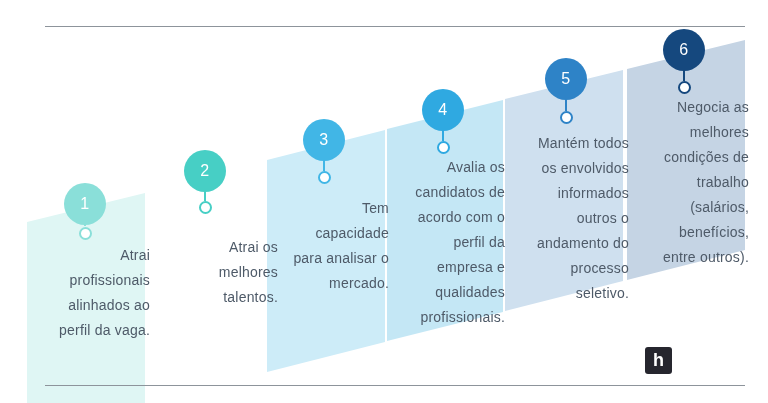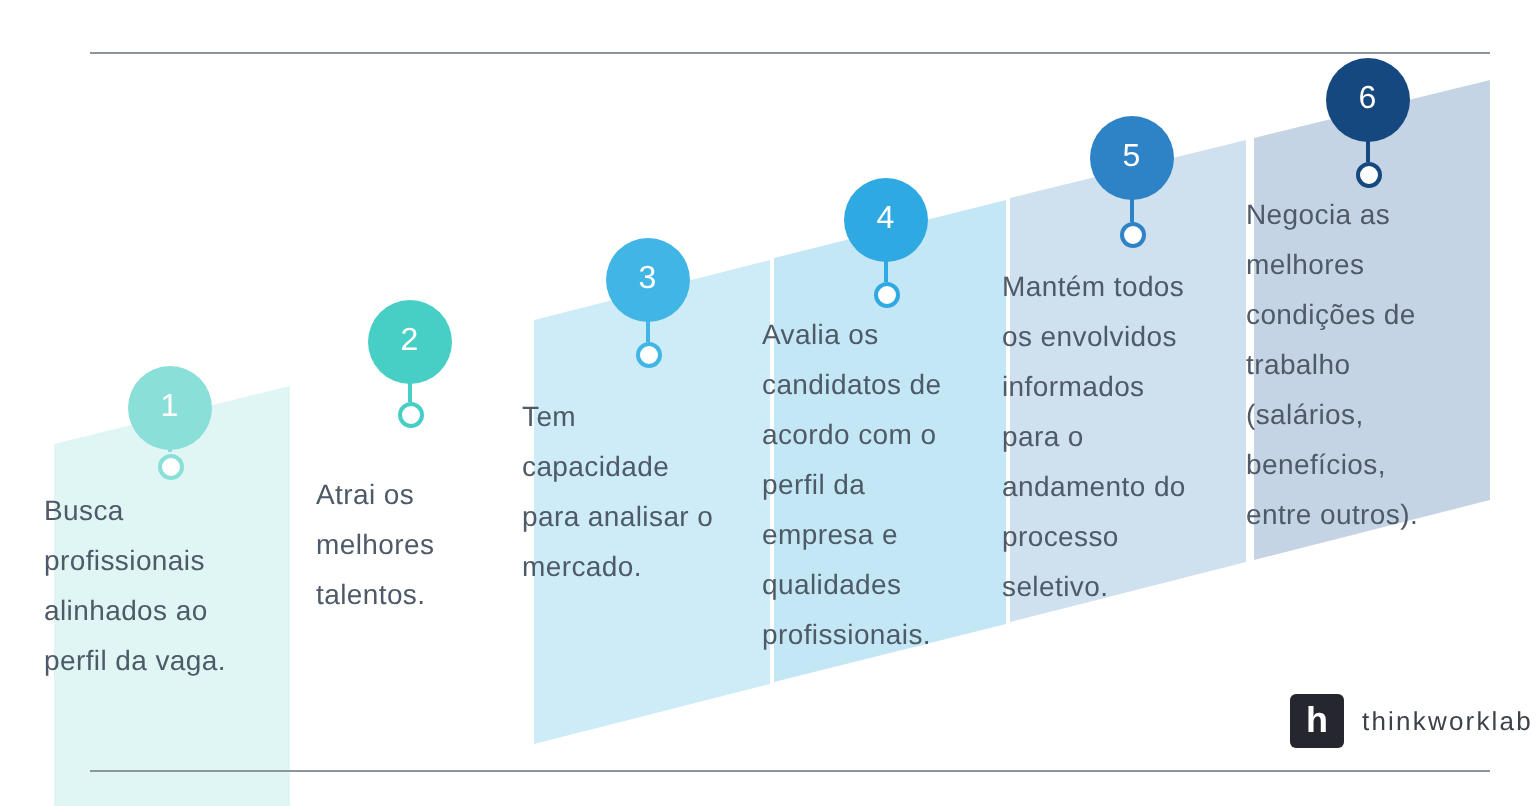--- a/index.html
+++ b/index.html
@@ -31,21 +31,21 @@
     background:var(--c,#45cfc4);color:#ffffff;z-index:3;
     display:flex;align-items:center;justify-content:center;
     font-size:16px;font-weight:500;letter-spacing:.5px;
   }
   .stem{position:absolute;width:2px;background:var(--c,#45cfc4);z-index:2;}
   .ring{
     position:absolute;width:9px;height:9px;border-radius:50%;
     border:2px solid var(--c,#45cfc4);background:#ffffff;z-index:3;
   }
   .step-text{
-    position:absolute;z-index:4;text-align:left;white-space:pre-line;
+    position:absolute;z-index:4;text-align:right;white-space:pre-line;
     color:#4e5a68;font-size:14px;line-height:25px;letter-spacing:.2px;
     font-weight:500;
   }
 
   
   .s1 .circle{left:64px;top:183px;}  .s1 .stem{left:84px;top:204px;height:22px;}  .s1 .ring{left:79px;top:227px;}  .s1 .step-text{left:22px;top:243px;width:128px;}
   .s2 .circle{left:184px;top:150px;} .s2 .stem{left:204px;top:171px;height:30px;} .s2 .ring{left:199px;top:201px;} .s2 .step-text{left:145px;top:235px;width:120px;margin-left:13px;}
   .s3 .circle{left:303px;top:119px;} .s3 .stem{left:323px;top:140px;height:31px;} .s3 .ring{left:318px;top:171px;} .s3 .step-text{left:261px;top:196px;width:128px;}
   .s4 .circle{left:422px;top:89px;}  .s4 .stem{left:442px;top:110px;height:31px;} .s4 .ring{left:437px;top:141px;} .s4 .step-text{left:381px;top:155px;width:124px;}
   .s5 .circle{left:545px;top:58px;}  .s5 .stem{left:565px;top:79px;height:32px;}  .s5 .ring{left:560px;top:111px;} .s5 .step-text{left:501px;top:131px;width:128px;}
@@ -68,21 +68,21 @@
 <div class="stage">
 
   <div class="rule top"></div>
   <div class="rule bottom"></div>
 
   <div class="step s1">
     <div class="panel p1" style="--c: #8adfd9; --p: #dff6f4;"></div>
     <div class="stem" style="--c: #8adfd9; --p: #dff6f4;"></div>
     <div class="ring" style="--c: #8adfd9; --p: #dff6f4;"></div>
     <div class="circle" style="--c: #8adfd9; --p: #dff6f4;">1</div>
-    <div class="step-text" style="--c: #8adfd9; --p: #dff6f4;">Busca
+    <div class="step-text" style="--c: #8adfd9; --p: #dff6f4;">Atrai
 profissionais
 alinhados ao
 perfil da vaga.</div>
   </div>
 
   <div class="step s2">
     <div class="stem" style="--c: #47cfc5;"></div>
     <div class="ring" style="--c: #47cfc5;"></div>
     <div class="circle" style="--c: #47cfc5;">2</div>
     <div class="step-text" style="--c: #47cfc5;">Atrai os
@@ -116,21 +116,21 @@
   </div>
 
   <div class="step s5">
     <div class="panel p5" style="--c: #2e83c7; --p: #cfe0ef;"></div>
     <div class="stem" style="--c: #2e83c7; --p: #cfe0ef;"></div>
     <div class="ring" style="--c: #2e83c7; --p: #cfe0ef;"></div>
     <div class="circle" style="--c: #2e83c7; --p: #cfe0ef;">5</div>
     <div class="step-text" style="--c: #2e83c7; --p: #cfe0ef;">Mantém todos
 os envolvidos
 informados
-para o
+outros o
 andamento do
 processo
 seletivo.</div>
   </div>
 
   <div class="step s6">
     <div class="panel p6" style="--c: #15487e; --p: #c5d4e4;"></div>
     <div class="stem" style="--c: #15487e; --p: #c5d4e4;"></div>
     <div class="ring" style="--c: #15487e; --p: #c5d4e4;"></div>
     <div class="circle" style="--c: #15487e; --p: #c5d4e4;">6</div>
@@ -138,16 +138,15 @@
 melhores
 condições de
 trabalho
 (salários,
 benefícios,
 entre outros).</div>
   </div>
 
   <div class="logo">
     <div class="logo-mark">h</div>
-    <div class="logo-name">thinkworklab</div>
   </div>
 
 </div>
 
 </body></html>

